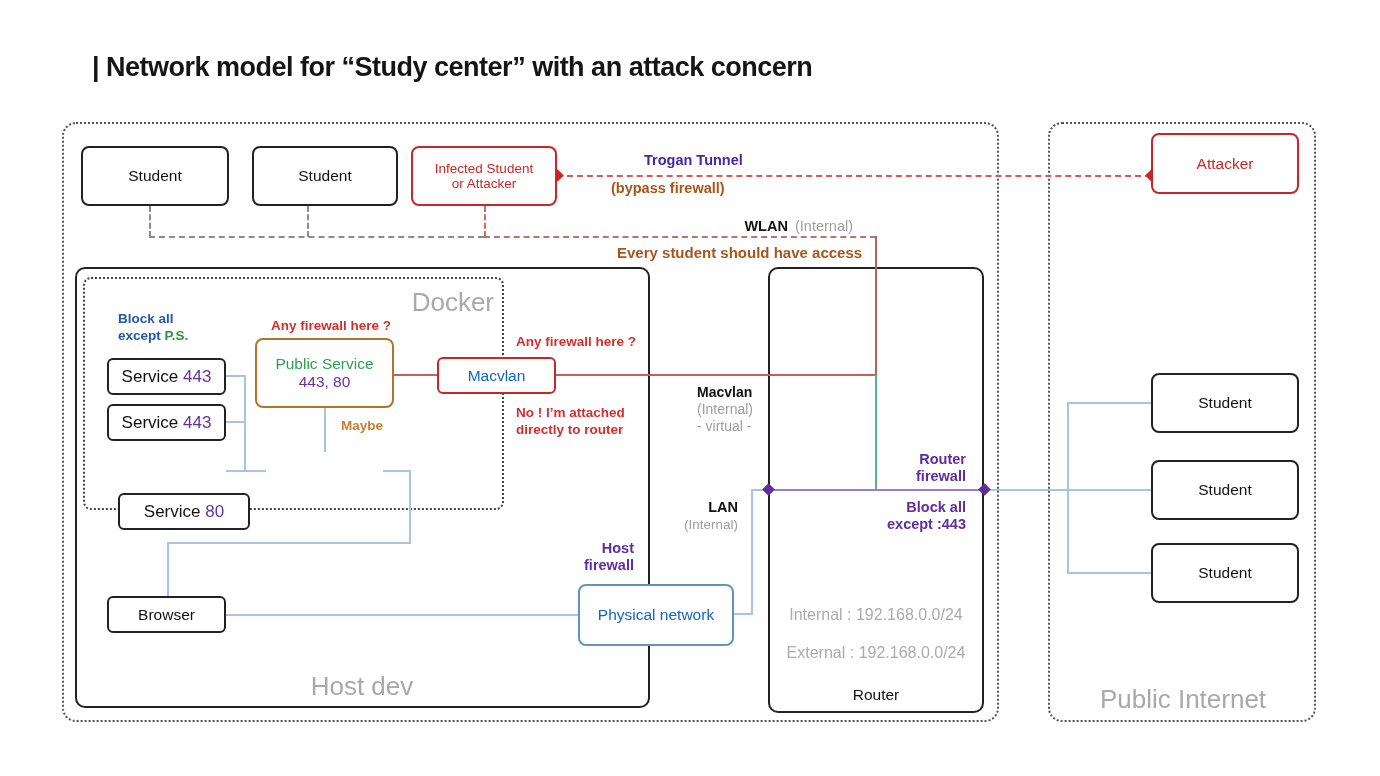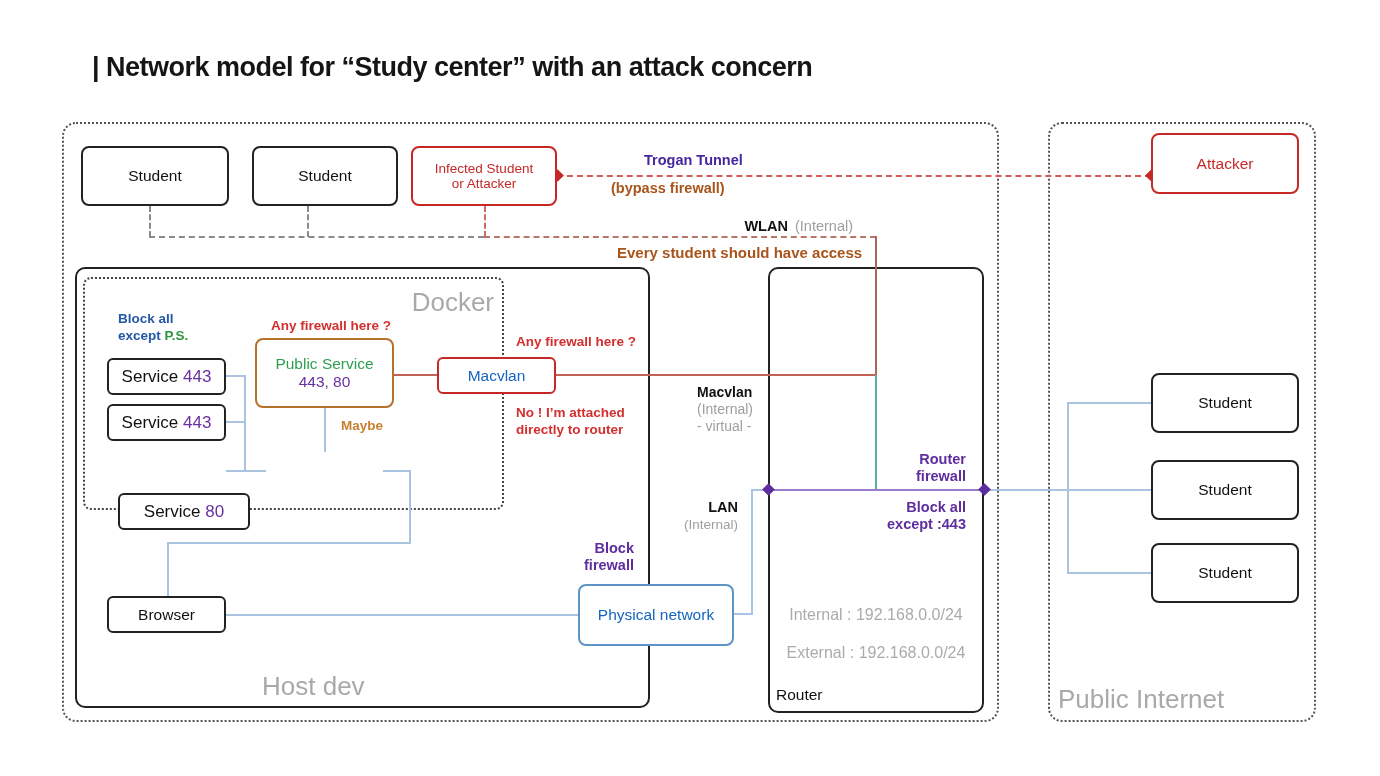--- a/index.html
+++ b/index.html
@@ -42,21 +42,21 @@
   .diamond.red{background:#c62828;}  .diamond.purple{background:#5e2d9e;}
   
   .ann{position:absolute;z-index:4;white-space:nowrap;line-height:17px;}
   .bold{font-weight:700;}
   .purple-t{color:#5e2d9e;font-weight:700;font-size:14.5px;}
   .indigo-t{color:#4527a0;font-weight:700;font-size:14.5px;}
   .rust-t{color:#a9541b;font-weight:700;}
   .red-t{color:#d22f2f;font-weight:700;font-size:13.5px;}
   .gray-t{color:#9e9e9e;}
   .right{text-align:right;}
-  .center{text-align:left;}
+  .center{text-align:center;}
   .ip-text{position:absolute;z-index:4;color:#ababab;font-size:16px;text-align:center;white-space:nowrap;}
 </style>
 </head>
 <body>
 
 <div class="canvas">
 
   <div class="title">| Network model for “Study center” with an attack concern</div>
 
   <div class="region dotted" style="left:62px;top:122px;width:937px;height:600px;"></div>
@@ -193,21 +193,21 @@
     <span class="gray-t">(Internal)</span><br>
     <span class="gray-t">- virtual -</span>
   </div>
 
   <div class="ann right" style="left:648px;top:499px;width:90px;font-size:14.5px;">
     <span class="bold" style="color:#111;">LAN</span><br>
     <span class="gray-t" style="font-size:13.5px;">(Internal)</span>
   </div>
 
   <div class="ann purple-t right" style="left:554px;top:540px;width:80px;">
-    <span>Block</span><br>
+    <span>Host</span><br>
     <span>firewall</span>
   </div>
 
   <div class="ann purple-t right" style="left:876px;top:451px;width:90px;">
     <span>Router</span><br>
     <span>firewall</span>
   </div>
 
   <div class="ann purple-t right" style="left:866px;top:499px;width:100px;">
     <span>Block all</span><br>

